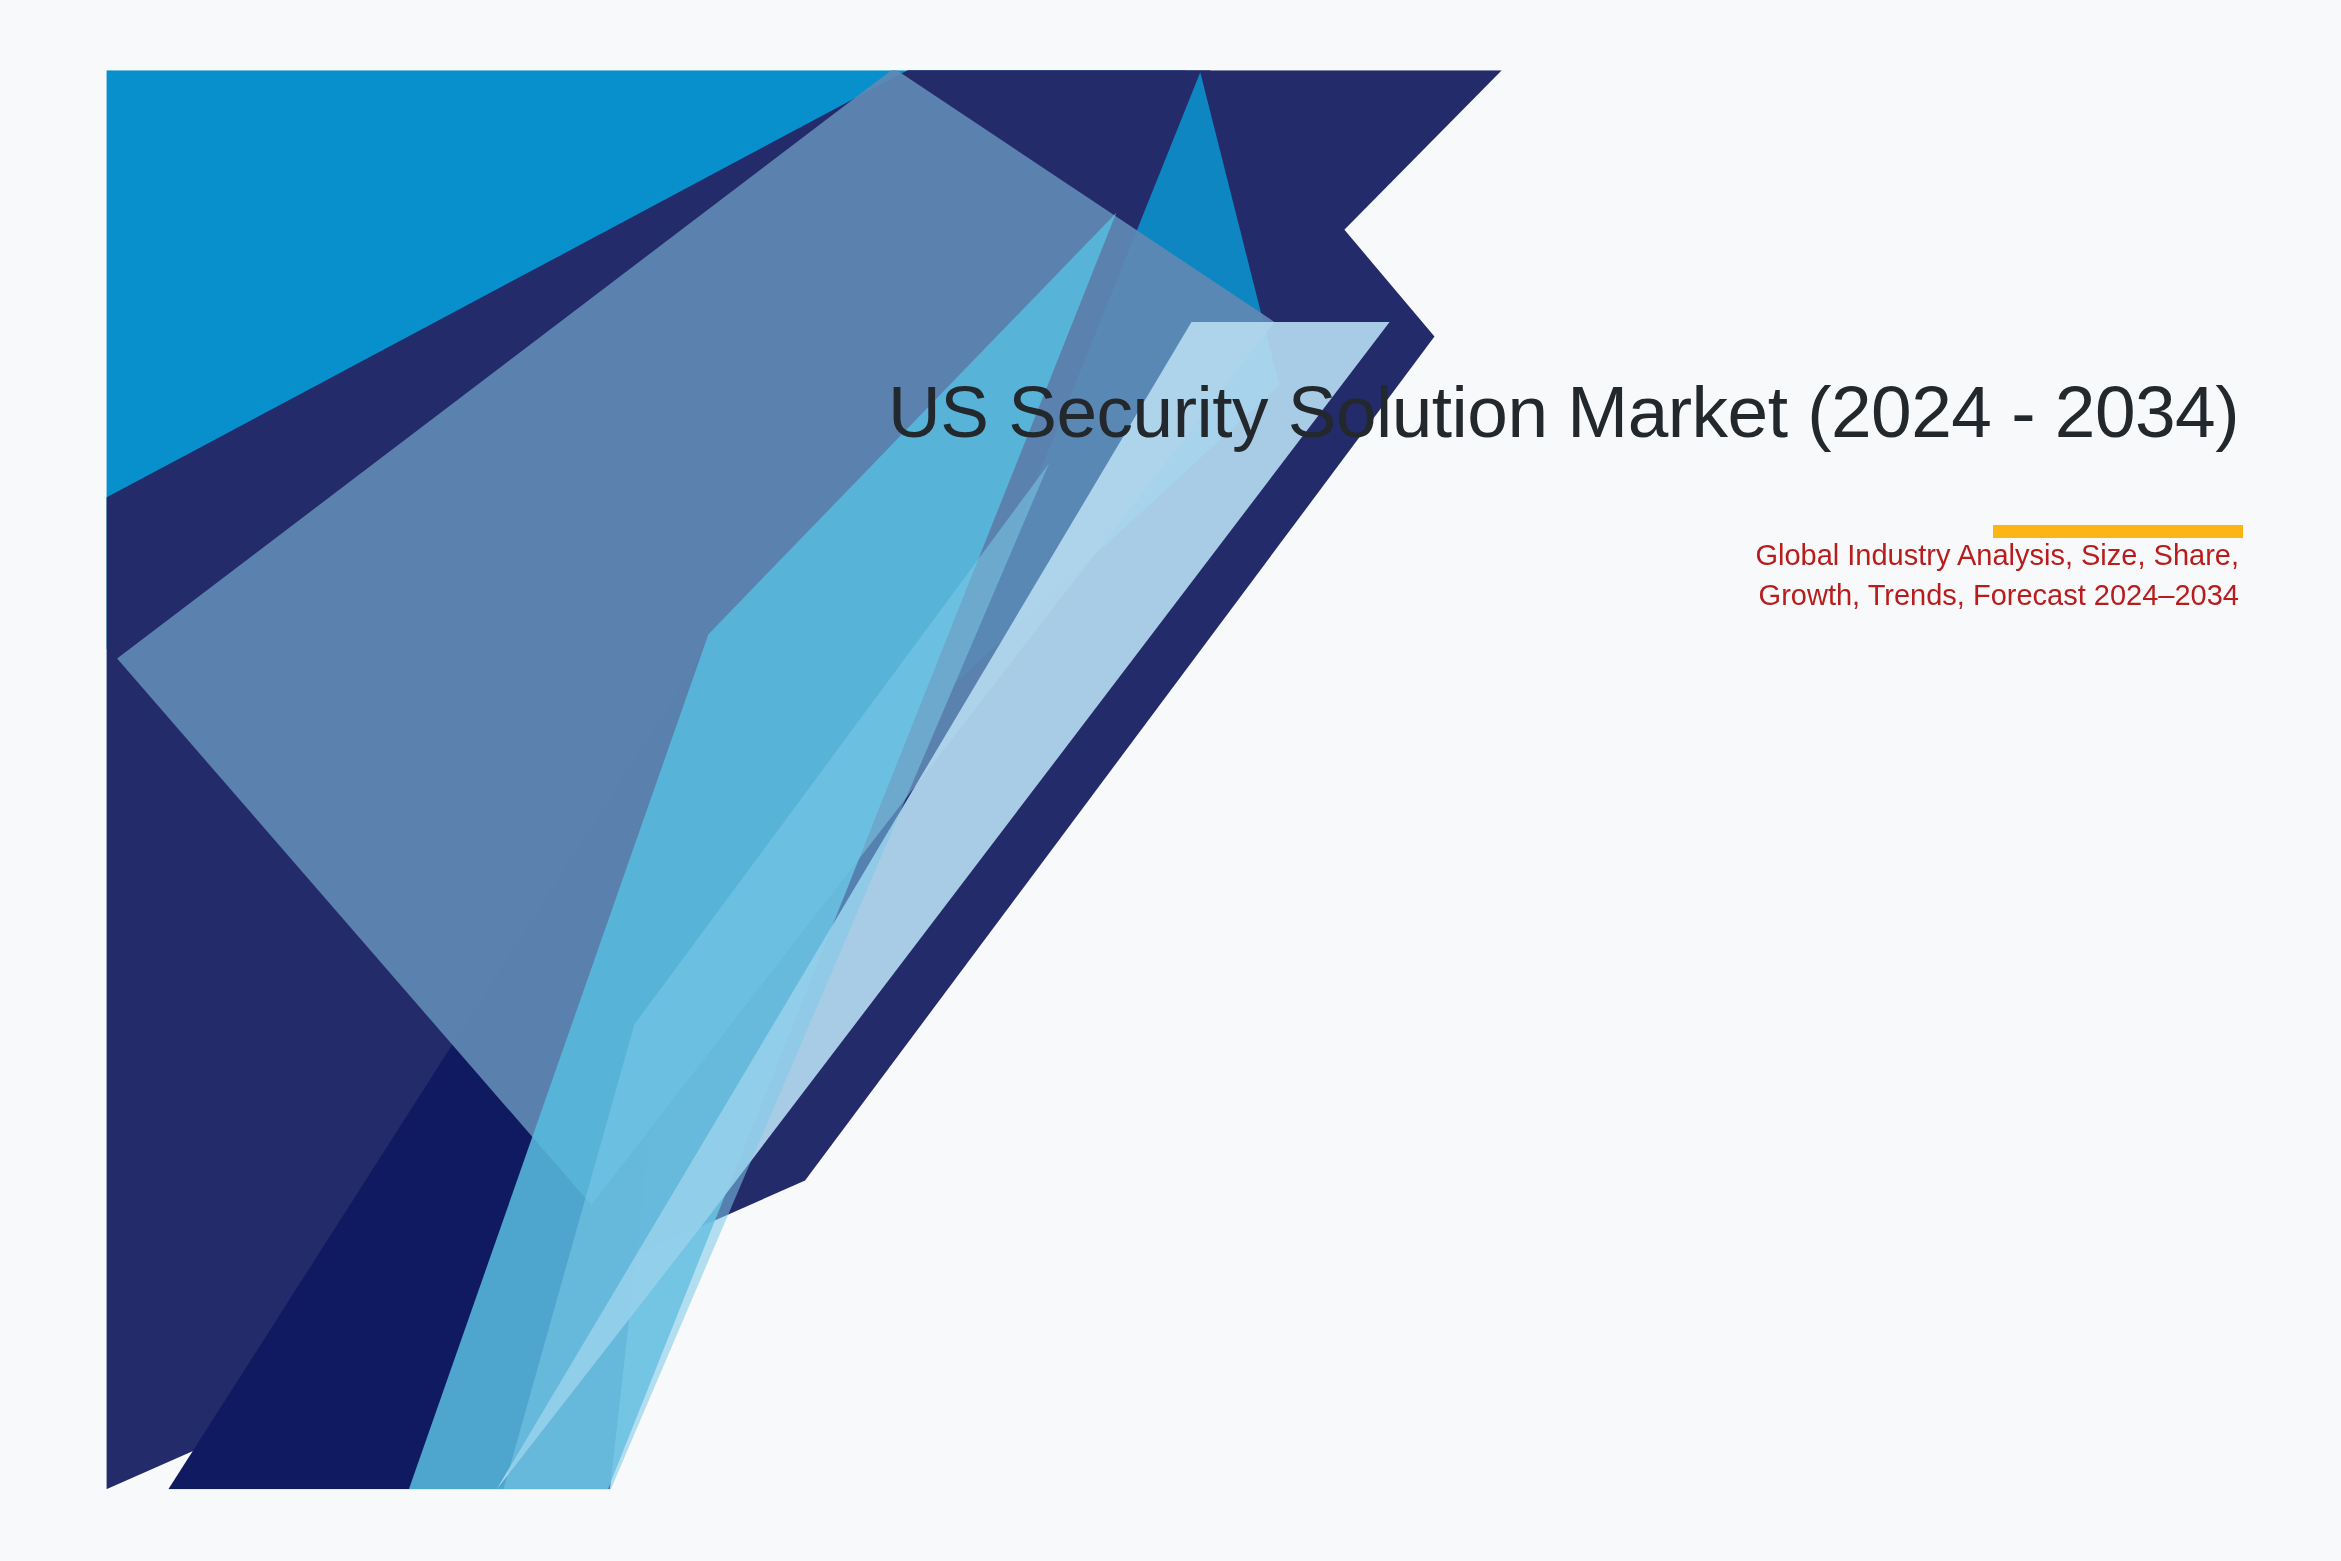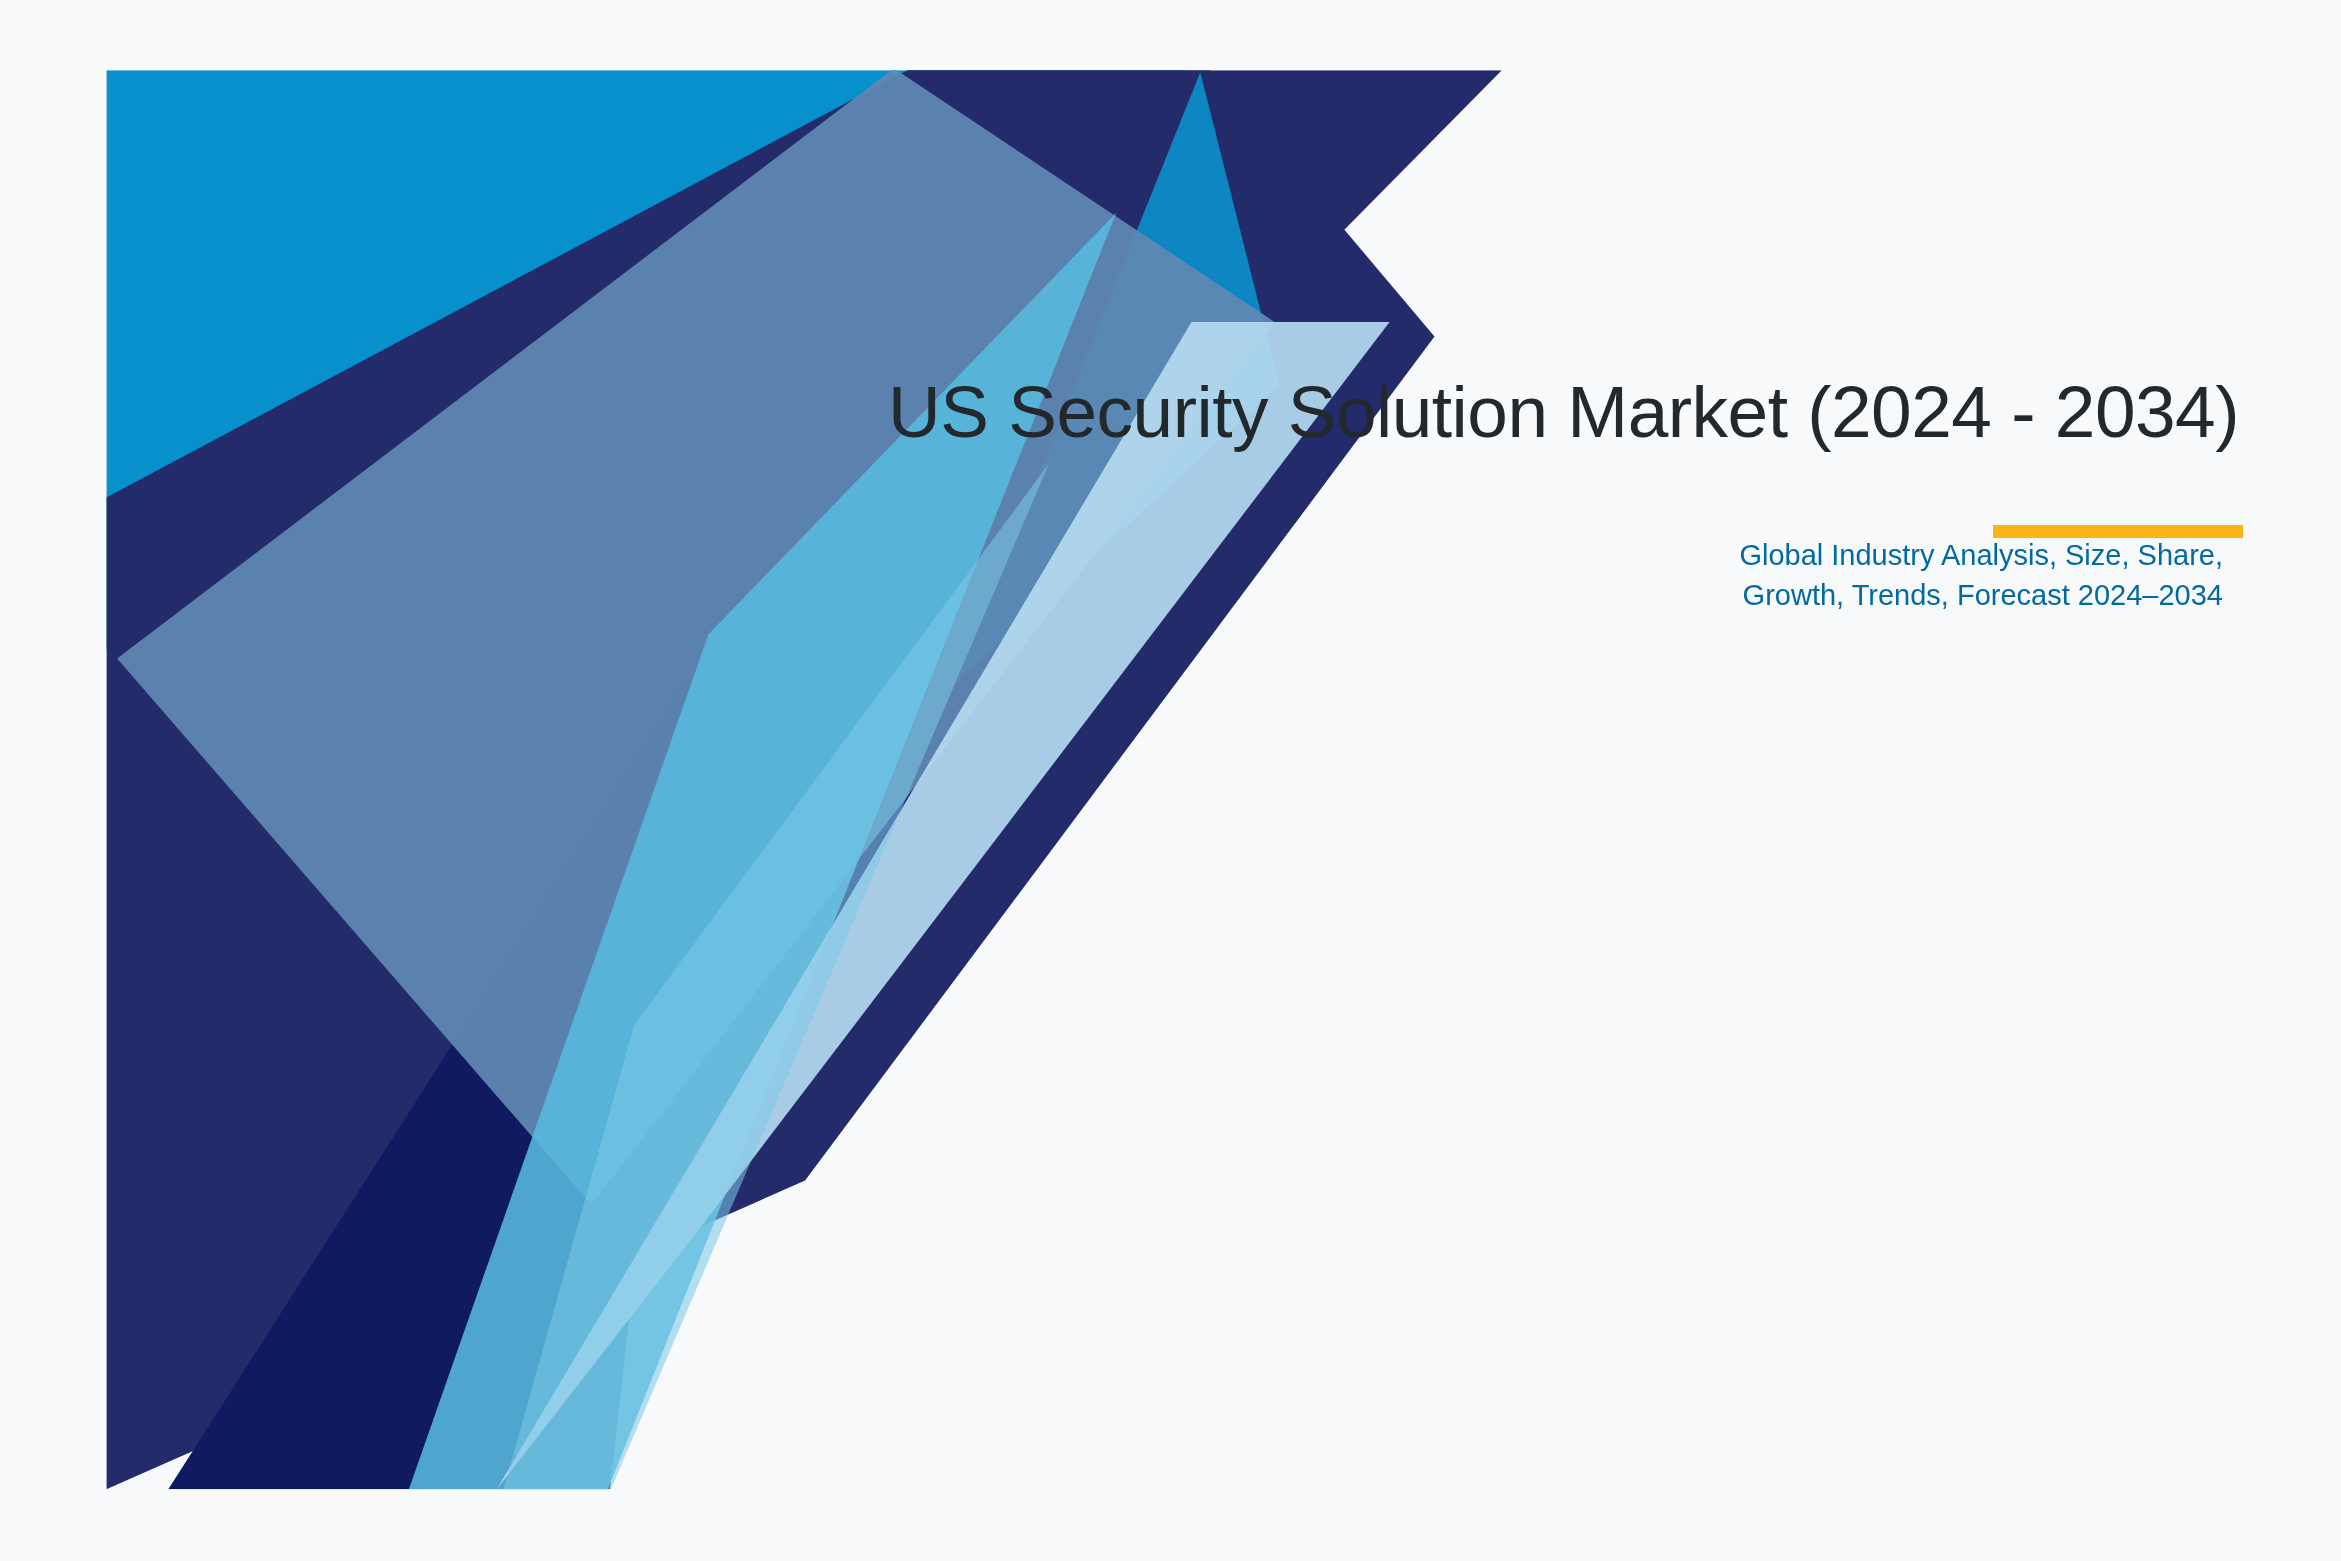--- a/index.html
+++ b/index.html
@@ -60,27 +60,27 @@
     position: absolute;
     left: 1993px;
     top: 525px;
     width: 250px;
     height: 12.7px;
     background: #fbb515;
     z-index: 2;
   }
 
   #page-subtitle {
-    margin: 16px;
+    margin: 0;
     margin-top: 82px;
     font-family: "Liberation Sans", sans-serif;
     font-size: 29px;
     line-height: 1.38;
     font-weight: 400;
-    color: #0369a1;
+    color: #b91c1c;
     text-align: right;
     max-width: 517px;
     margin-left: auto;
     position: relative;
     z-index: 3;
   }
 </style>
 </head>
 <body>
 

